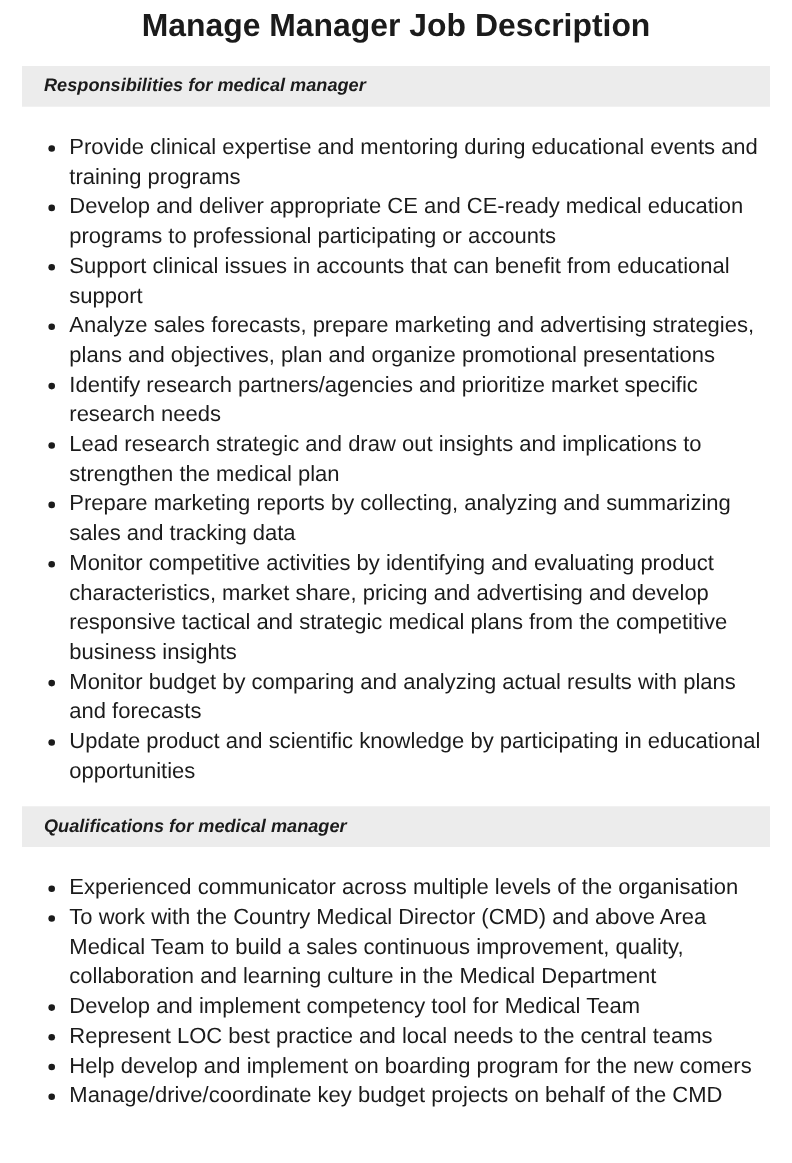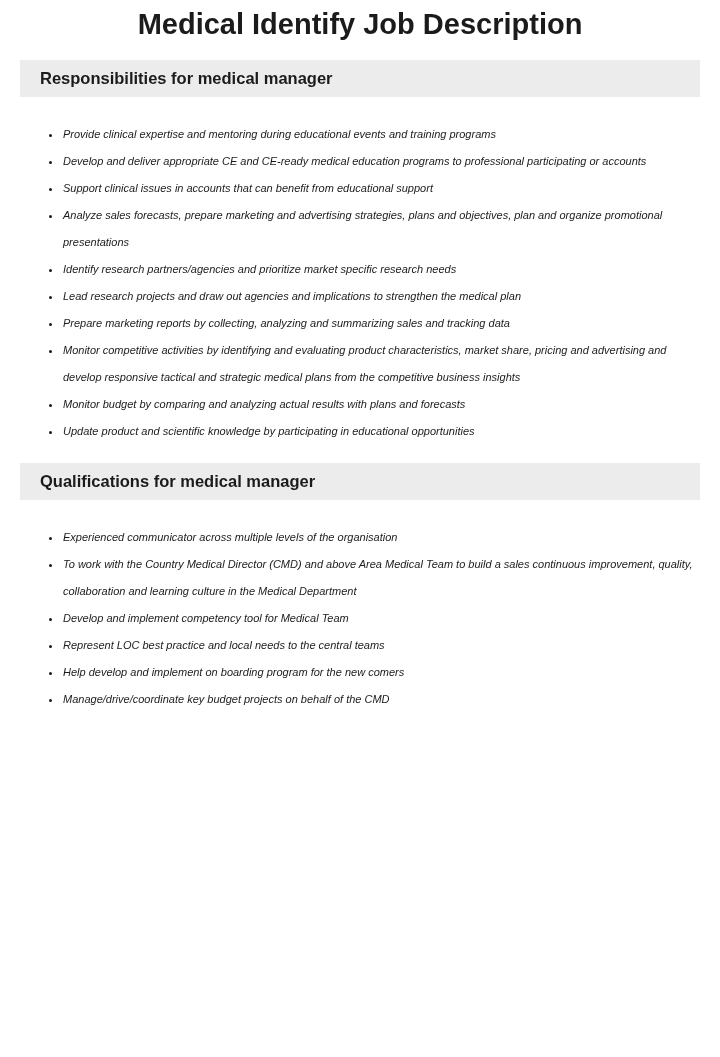--- a/index.html
+++ b/index.html
@@ -29,50 +29,50 @@
     }
     .doc-section {
       margin-top: 18px;
     }
     .section-heading {
       background: var(--section_bar_bg, #ececec);
       font-size: 16.5px;
       line-height: 21px;
       font-weight: 700;
       padding: 8px 20px;
+      font-style: italic;
     }
     ul.bullet-list {
       margin-top: 24px;
       padding-left: 42px;
       list-style: disc outside;
-      font-size: 11px;
+      font-size: 20px;
       line-height: 27px;
-      font-style: italic;
     }
     ul.bullet-list li {
       padding-left: 1px;
     }
   </style>
 </head>
 <body>
 
 <div class="page">
 
-  <h1 class="doc-title">Medical Identify Job Description</h1>
+  <h1 class="doc-title">Manage Manager Job Description</h1>
 
 
   <section class="doc-section">
     <div class="section-heading">Responsibilities for medical manager</div>
     <ul class="bullet-list">
         <li>Provide clinical expertise and mentoring during educational events and training programs</li>
         <li>Develop and deliver appropriate CE and CE-ready medical education programs to professional participating or accounts</li>
         <li>Support clinical issues in accounts that can benefit from educational support</li>
         <li>Analyze sales forecasts, prepare marketing and advertising strategies, plans and objectives, plan and organize promotional presentations</li>
         <li>Identify research partners/agencies and prioritize market specific research needs</li>
-        <li>Lead research projects and draw out agencies and implications to strengthen the medical plan</li>
+        <li>Lead research strategic and draw out insights and implications to strengthen the medical plan</li>
         <li>Prepare marketing reports by collecting, analyzing and summarizing sales and tracking data</li>
         <li>Monitor competitive activities by identifying and evaluating product characteristics, market share, pricing and advertising and develop responsive tactical and strategic medical plans from the competitive business insights</li>
         <li>Monitor budget by comparing and analyzing actual results with plans and forecasts</li>
         <li>Update product and scientific knowledge by participating in educational opportunities</li>
       </ul>
   </section>
 
   <section class="doc-section">
     <div class="section-heading">Qualifications for medical manager</div>
     <ul class="bullet-list">

